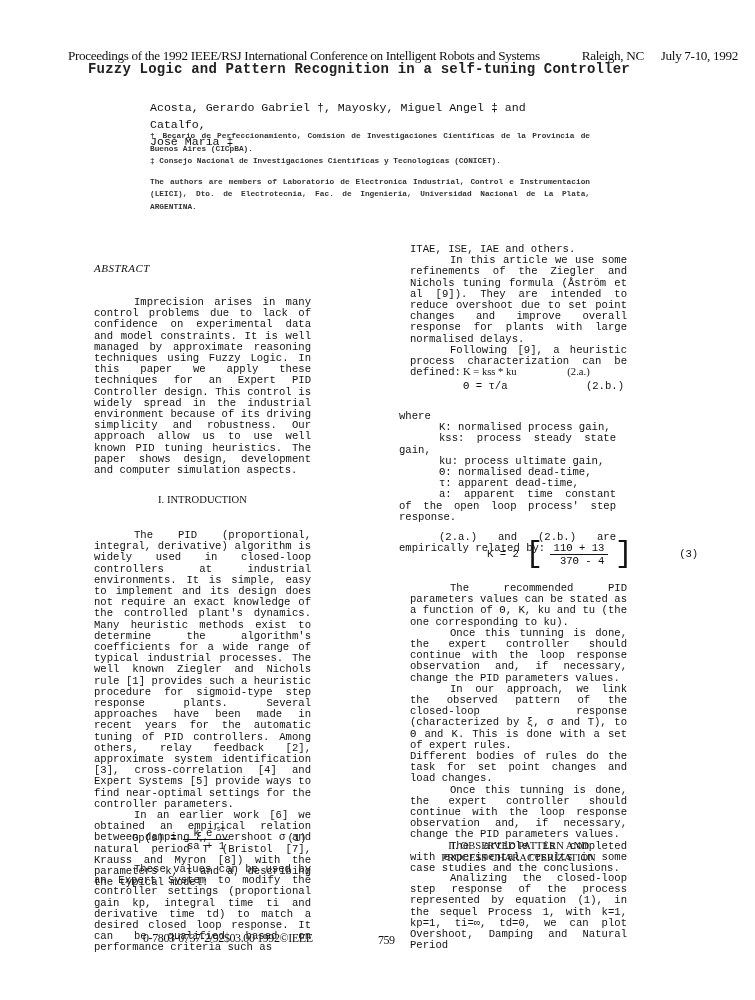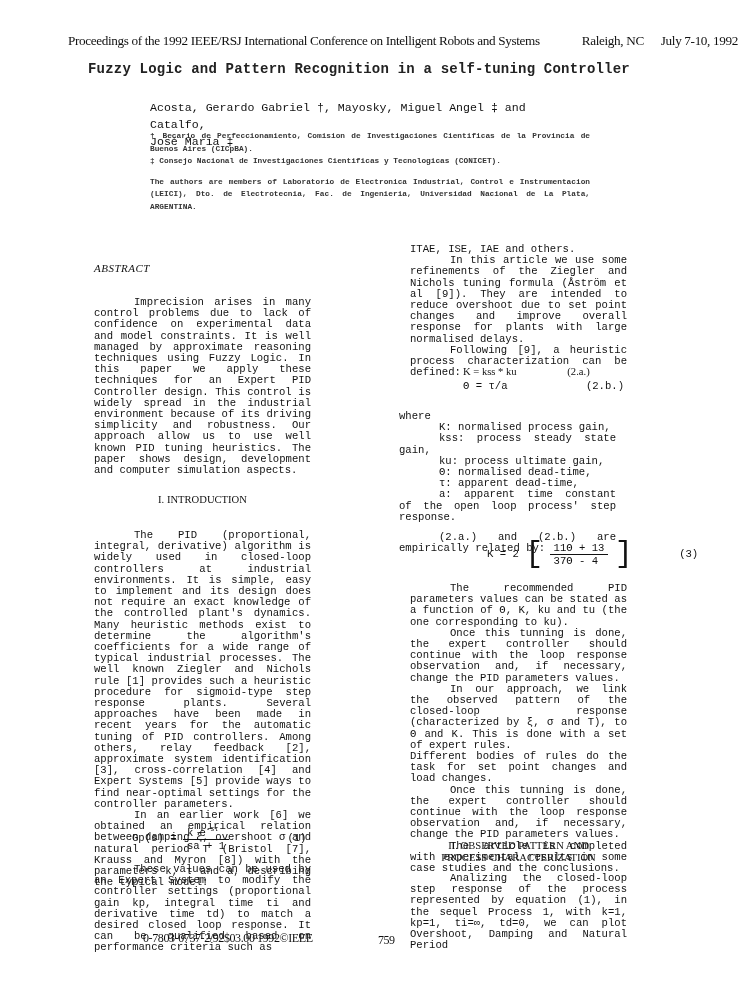--- a/index.html
+++ b/index.html
@@ -1,33 +1,33 @@
 <!DOCTYPE html>
 <html><head>
   <meta charset="utf-8">
   <style>
     html, body { margin: 0; padding: 0; background: #ffffff; }
     body { width: 755px; height: 1000px; position: relative; overflow: hidden; color: #111; }
     .serif { font-family: "Liberation Serif", "DejaVu Serif", serif; }
     .mono { font-family: "Liberation Mono", "DejaVu Sans Mono", monospace; }
     .abs { position: absolute; }
-    .proc-header { left: 68px; top: 33px; width: 670px; font-size: 13.2px; letter-spacing: -0.35px; white-space: nowrap; display: flex; justify-content: space-between; }
+    .proc-header { left: 68px; top: 48px; width: 670px; font-size: 13.2px; letter-spacing: -0.35px; white-space: nowrap; display: flex; justify-content: space-between; }
     .proc-header .right span { margin-left: 14px; margin-top: 42px; }
     .title { left: 88px; top: 61px; font-size: 14px; letter-spacing: 0.2px; white-space: nowrap; font-weight: bold; color: #222; }
     .authors { left: 150px; top: 99px; width: 430px; font-size: 11.6px; line-height: 17px; }
     .affil { left: 150px; top: 130px; width: 440px; font-size: 7.8px; line-height: 12.6px; font-weight: bold; color: #333; text-align: justify; text-align-last: left; }
     .affil p { margin: 0; }
     .affil .gap { height: 8px; }
     .col { width: 217px; font-size: 10.6px; line-height: 11.2px; text-align: justify; }
     .col p { margin: 0; }
     .col .ind { text-indent: 40px; }
     .abstract-h { left: 94px; top: 262px; font-size: 11px; font-style: italic; letter-spacing: 0.5px; }
     .sec-h { font-size: 10.6px; text-align: center; line-height: 12px; }
     .eq { font-size: 10.6px; white-space: nowrap; }
-    .frac { display: inline-block; vertical-align: middle; text-align: left; }
+    .frac { display: inline-block; vertical-align: middle; text-align: right; }
     .frac .num { display: block; border-bottom: 1px solid #111; padding: 0 4px; }
     .frac .den { display: block; padding: 0 4px; }
     .bracket { display: inline-block; vertical-align: middle; font-size: 30px; line-height: 30px; font-weight: 100; }
     .footer-id { left: 143px; top: 931px; font-size: 12px; letter-spacing: -0.4px; }
     .pagenum { left: 378px; top: 933px; font-size: 12px; letter-spacing: -0.5px; }
   </style>
 </head>
 <body>
 
 <div class="abs proc-header serif">

